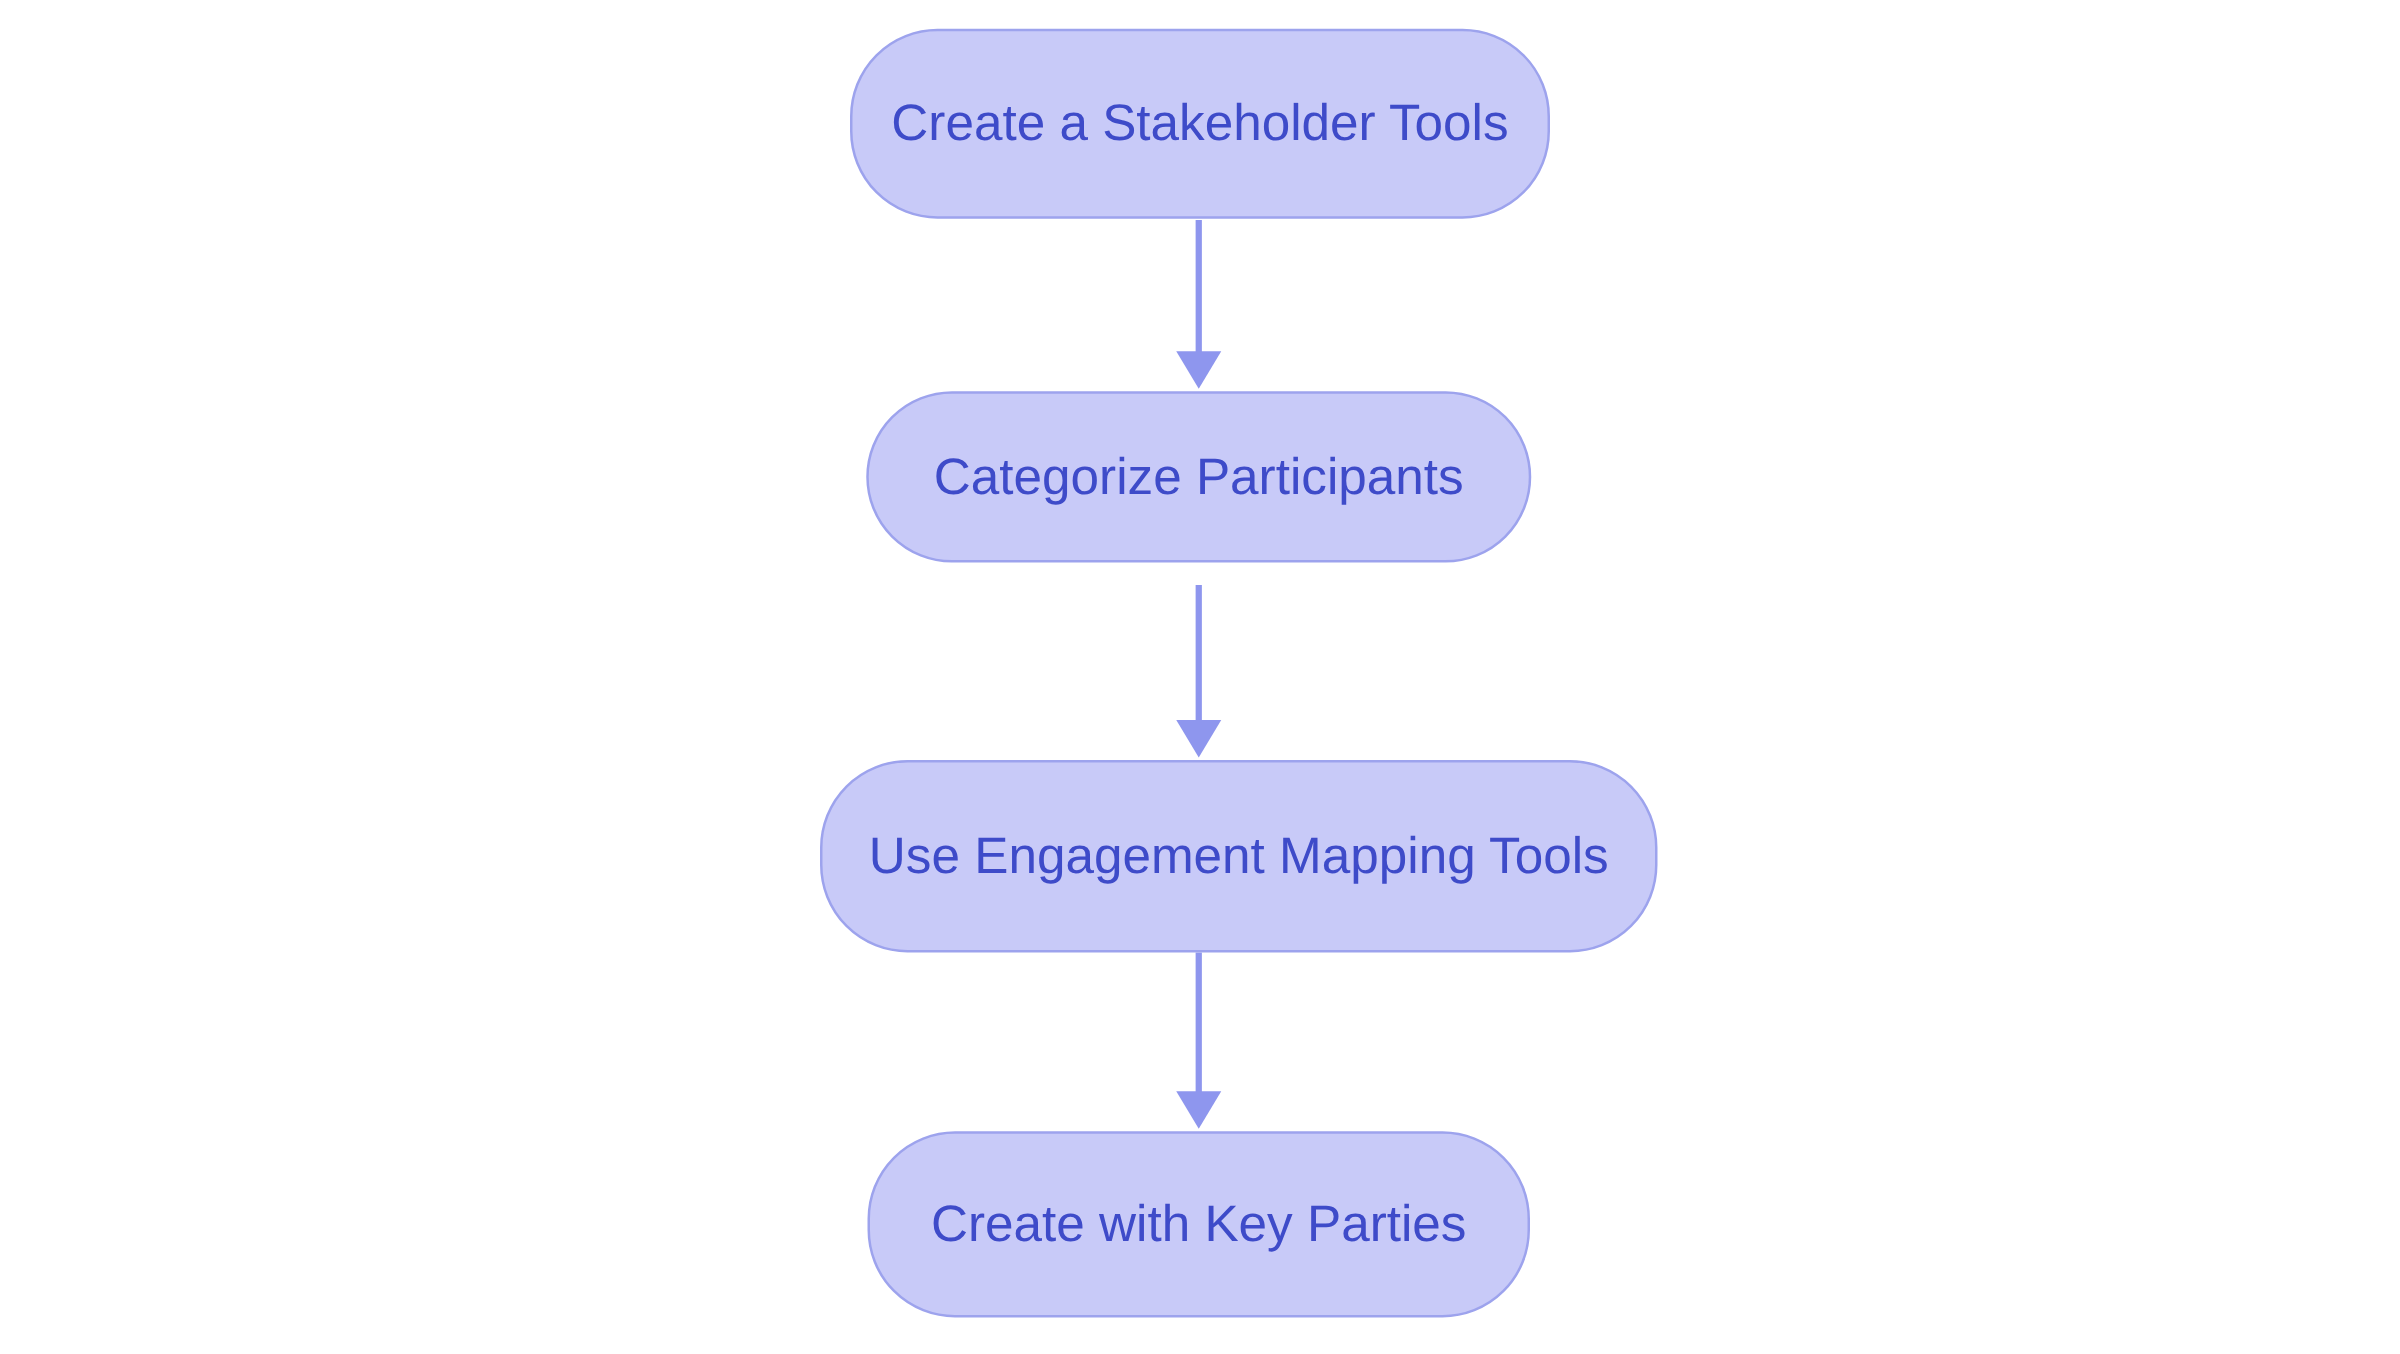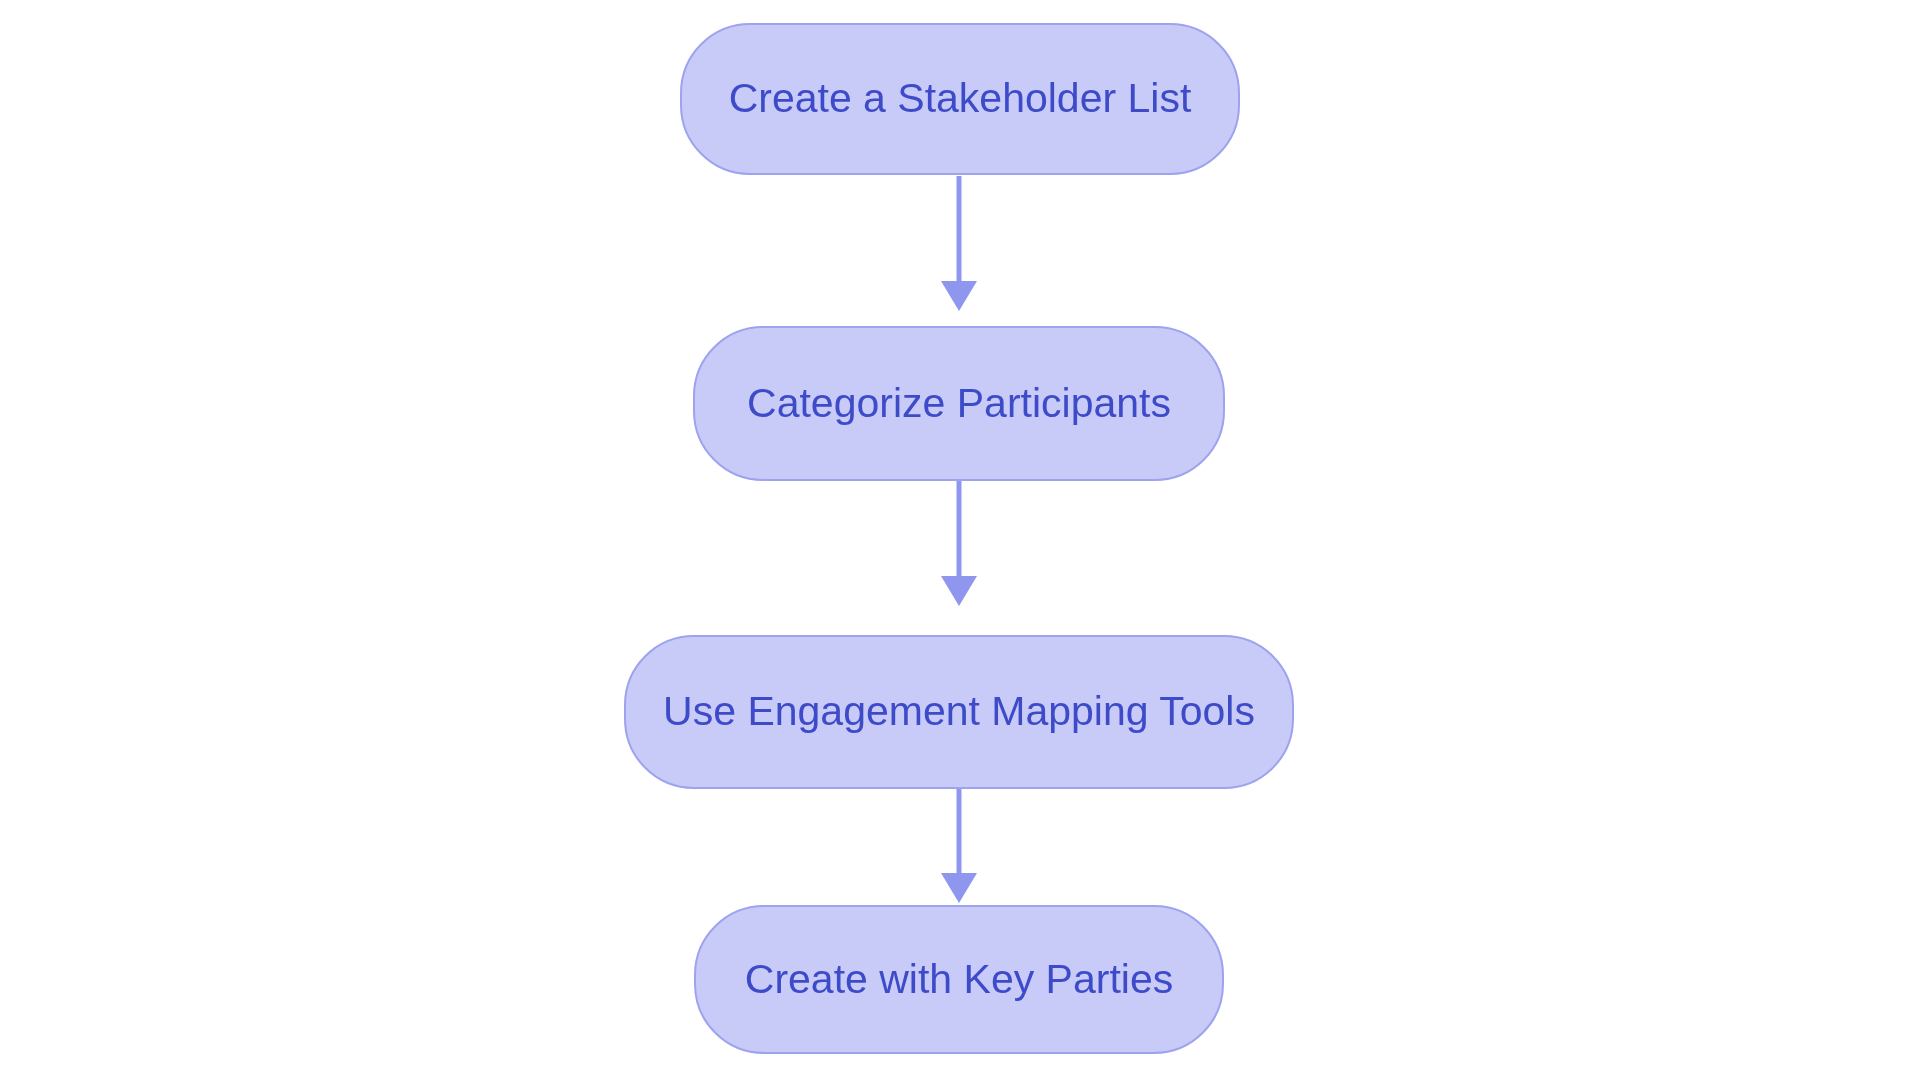--- a/index.html
+++ b/index.html
@@ -45,22 +45,22 @@
     justify-content: center;
     text-align: center;
   }
   .node-label {
     color: var(--node-text, #3e4bc9);
     font-size: 41px;
     line-height: 1.2;
     white-space: nowrap;
   }
   .node-1 { left: 680px; top: 23px;  width: 560px; height: 152px; }
-  .node-2 { left: 693px; top: 326px; width: 532px; height: 155px; }
-  .node-3 { left: 624px; top: 608px; width: 670px; height: 154px; margin-top: 27px; }
+  .node-2 { left: 693px; top: 313px; width: 532px; height: 137px; }
+  .node-3 { left: 656px; top: 608px; width: 670px; height: 154px; }
   .node-4 { left: 694px; top: 905px; width: 530px; height: 149px; }
 </style>
 </head>
 <body>
 
 <div class="canvas">
 
   <svg class="connectors" viewBox="0 0 1920 1083" xmlns="http://www.w3.org/2000/svg" aria-hidden="true">
     <g>
       <line x1="959" y1="176" x2="959" y2="283"></line>
@@ -70,21 +70,21 @@
       <line x1="959" y1="468" x2="959" y2="578"></line>
       <polygon points="941,576 977,576 959,606"></polygon>
     </g>
     <g>
       <line x1="959" y1="762" x2="959" y2="875"></line>
       <polygon points="941,873 977,873 959,903"></polygon>
     </g>
   </svg>
 
   <div class="node node-1">
-    <span class="node-label">Create a Stakeholder List</span>
+    <span class="node-label">Create a Stakeholder Tools</span>
   </div>
 
   <div class="node node-2">
     <span class="node-label">Categorize Participants</span>
   </div>
 
   <div class="node node-3">
     <span class="node-label">Use Engagement Mapping Tools</span>
   </div>
 

